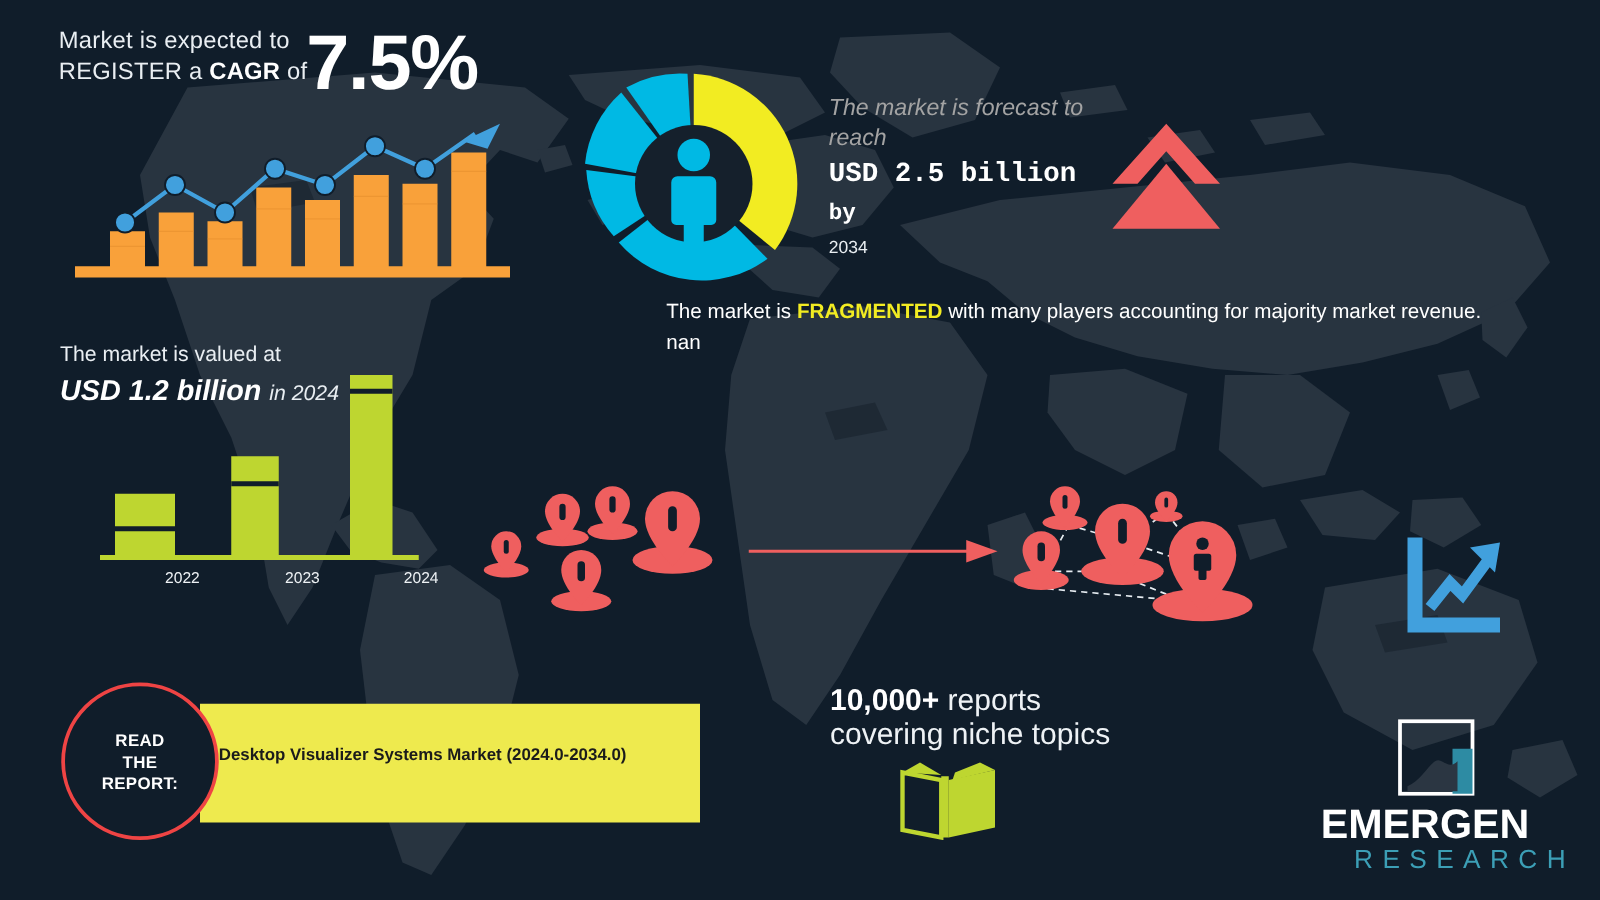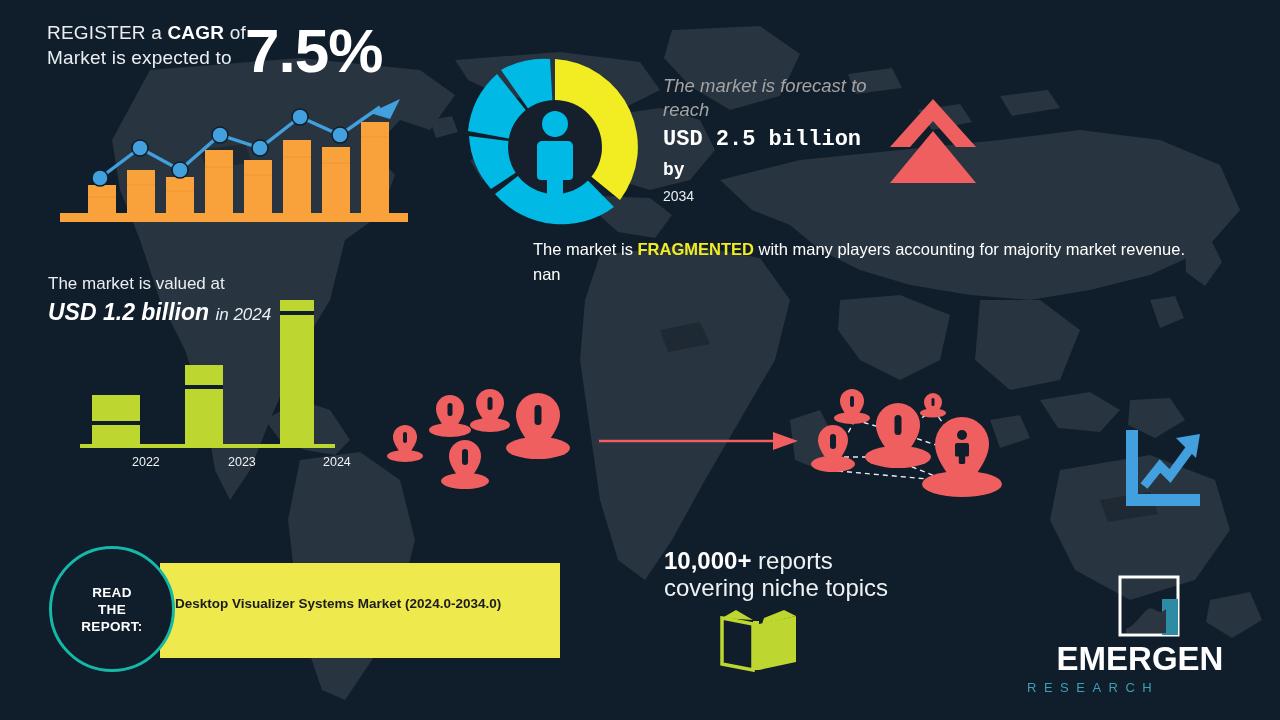--- a/index.html
+++ b/index.html
@@ -30,28 +30,28 @@
   #valued-l1{font-size:17px;line-height:23px;color:#e9eef2;}
   #valued-l2{font-size:23px;line-height:30px;color:#ffffff;font-weight:700;margin-top:2px;font-style:italic;}
   #valued-l2 span.small{font-size:17px;font-weight:400;color:#e9eef2;}
 
   #reports-block{left:664px;top:547px;width:300px;font-size:24px;line-height:27px;color:#eef2f5;}
   #reports-block b{font-weight:700;color:#ffffff;}
 
   
   #banner{left:160px;top:563px;width:400px;height:95px;background:#eeea4e;}
   #banner-text{position:absolute;left:15px;top:25px;width:330px;font-size:13.5px;line-height:32px;color:#1b1b1b;font-weight:700;}
-  #read-circle{left:49px;top:546px;width:120px;height:120px;border-radius:50%;background:#101d2a;border:3px solid #14b8a6;display:flex;align-items:center;justify-content:center;}
+  #read-circle{left:49px;top:546px;width:120px;height:120px;border-radius:50%;background:#101d2a;border:3px solid #ef4444;display:flex;align-items:center;justify-content:center;}
   #read-circle span{font-size:13.5px;line-height:17px;font-weight:700;color:#ffffff;text-align:center;letter-spacing:.3px;}
 
   
   #logo{left:1020px;top:575px;width:240px;height:130px;}
   #logo-mark{position:absolute;left:98px;top:0px;width:62px;height:62px;}
   #logo-emergen{position:absolute;left:0;top:66px;width:240px;text-align:center;font-size:33px;line-height:36px;font-weight:700;color:#ffffff;letter-spacing:0px;}
-  #logo-research{position:absolute;left:0;top:104px;width:240px;text-align:left;font-size:13px;line-height:18px;font-weight:400;color:#3c9fb6;letter-spacing:7.5px;text-indent:7px;}
+  #logo-research{position:absolute;left:0;top:104px;width:240px;text-align:right;font-size:21px;line-height:18px;font-weight:400;color:#3c9fb6;letter-spacing:7.5px;text-indent:7px;}
 
   
   .greenlabel{position:absolute;font-size:12.5px;color:#eef2f5;margin-left:35px;}
 </style>
 </head>
 <body>
 
 <div id="stage">
 
   <svg id="worldmap" viewBox="0 0 1280 720" preserveAspectRatio="none">
@@ -94,22 +94,22 @@
     </g>
 
     <g fill="#1d2833" opacity="0.9">
       <path d="M200 150 L245 144 L252 162 L206 170 Z"></path>
       <path d="M660 330 L700 322 L710 344 L668 352 Z"></path>
       <path d="M1100 500 L1150 492 L1158 514 L1108 522 Z"></path>
     </g>
   </svg>
 
   <div class="abs" id="cagr-block">
+    <div id="cagr-line1">Market is expected to</div>
     <div id="cagr-line2"><span>REGISTER a </span><b>CAGR</b><span> of</span></div>
-    <div id="cagr-line1">Market is expected to</div>
   </div>
   <div id="cagr-value" class="abs">7.5%</div>
 
   <svg class="abs" style="left:60px;top:85px;" width="360" height="140" viewBox="0 0 360 140">
     <g fill="#f9a13a">
       <rect x="28" y="100" width="28" height="30"></rect>
       <rect x="67" y="85" width="28" height="45"></rect>
       <rect x="106" y="92" width="28" height="38"></rect>
       <rect x="145" y="65" width="28" height="65"></rect>
       <rect x="184" y="75" width="28" height="55"></rect>

